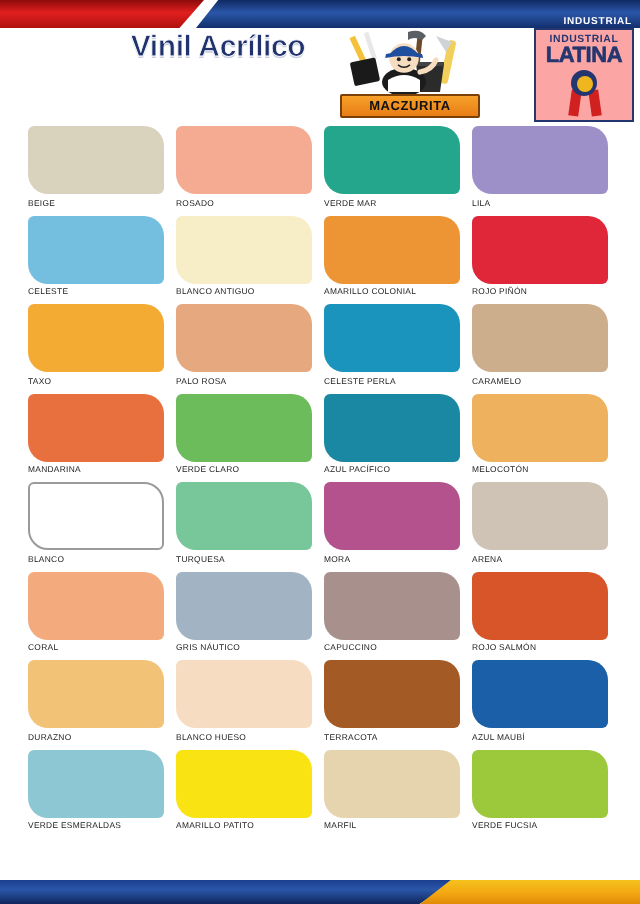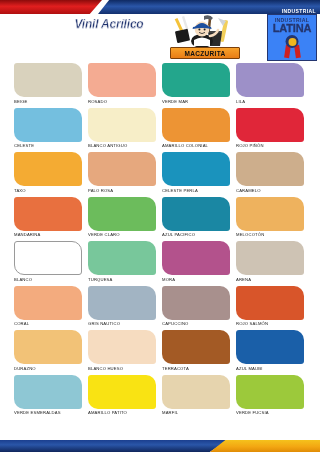--- a/index.html
+++ b/index.html
@@ -65,22 +65,21 @@
     text-align: center;
   }
   .title-main {
     font-size: 23px;
     font-weight: bold;
     color: #20336e;
     line-height: 24px;
     letter-spacing: -0.4px;
   }
   .title-sub {
-    font-size: 12px;
-    font-style: italic;
+    font-size: 15px;
     font-weight: bold;
     color: #20336e;
     line-height: 18px;
     letter-spacing: -0.2px;
     -webkit-text-stroke: 0.4px #ffffff;
     text-shadow: 0 1px 0 #c9cfe0;
   }
 
   
   .mascot {
@@ -115,21 +114,21 @@
     letter-spacing: .3px;
   }
 
   
   .corp-logo {
     position: absolute;
     right: 3px;
     top: 0px;
     width: 50px;
     height: 47px;
-    background: #3b82f6;
+    background: #fca5a5;
     border: 1px solid #24366f;
     box-sizing: border-box;
     text-align: center;
   }
   .corp-industrial {
     font-size: 5.2px;
     font-weight: bold;
     color: #24366f;
     letter-spacing: .3px;
     margin-top: 2px;

